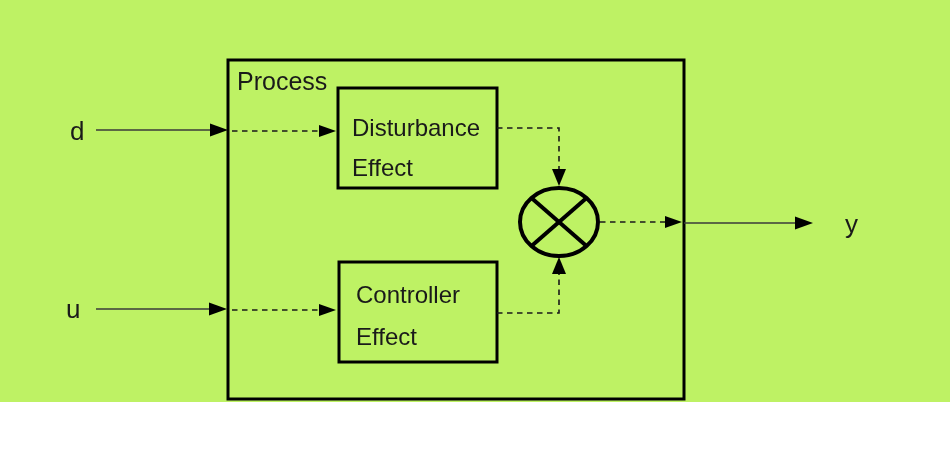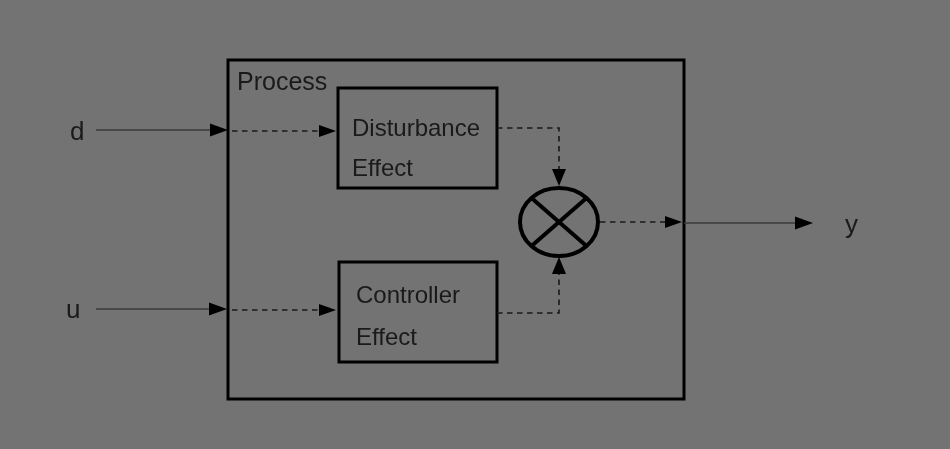--- a/index.html
+++ b/index.html
@@ -3,22 +3,22 @@
 <meta charset="utf-8">
 <style>
   html, body {
     margin: 0;
     padding: 0;
     background: #ffffff;
   }
   .canvas {
     position: relative;
     width: 950px;
-    height: 449px;
-    background: #737373;
+    height: 402px;
+    background: #bef264;
     font-family: "Liberation Sans", sans-serif;
   }
   svg { display: block; }
   .box {
     fill: none;
     stroke: #000000;
     stroke-width: 3;
   }
   .thinline {
     stroke: #3a3a3a;

